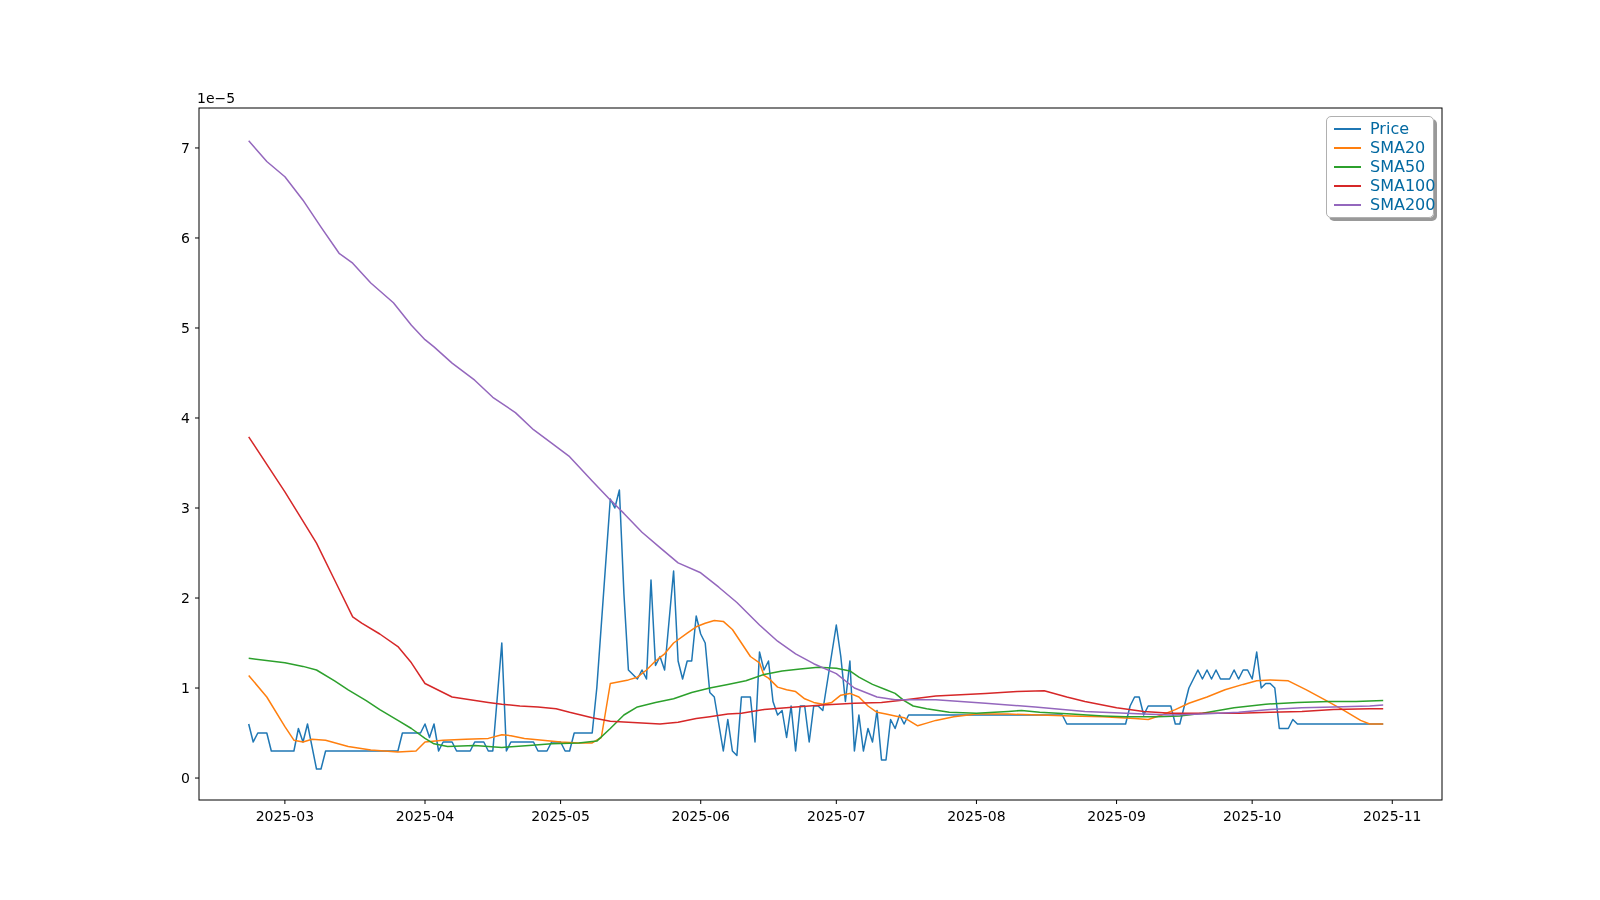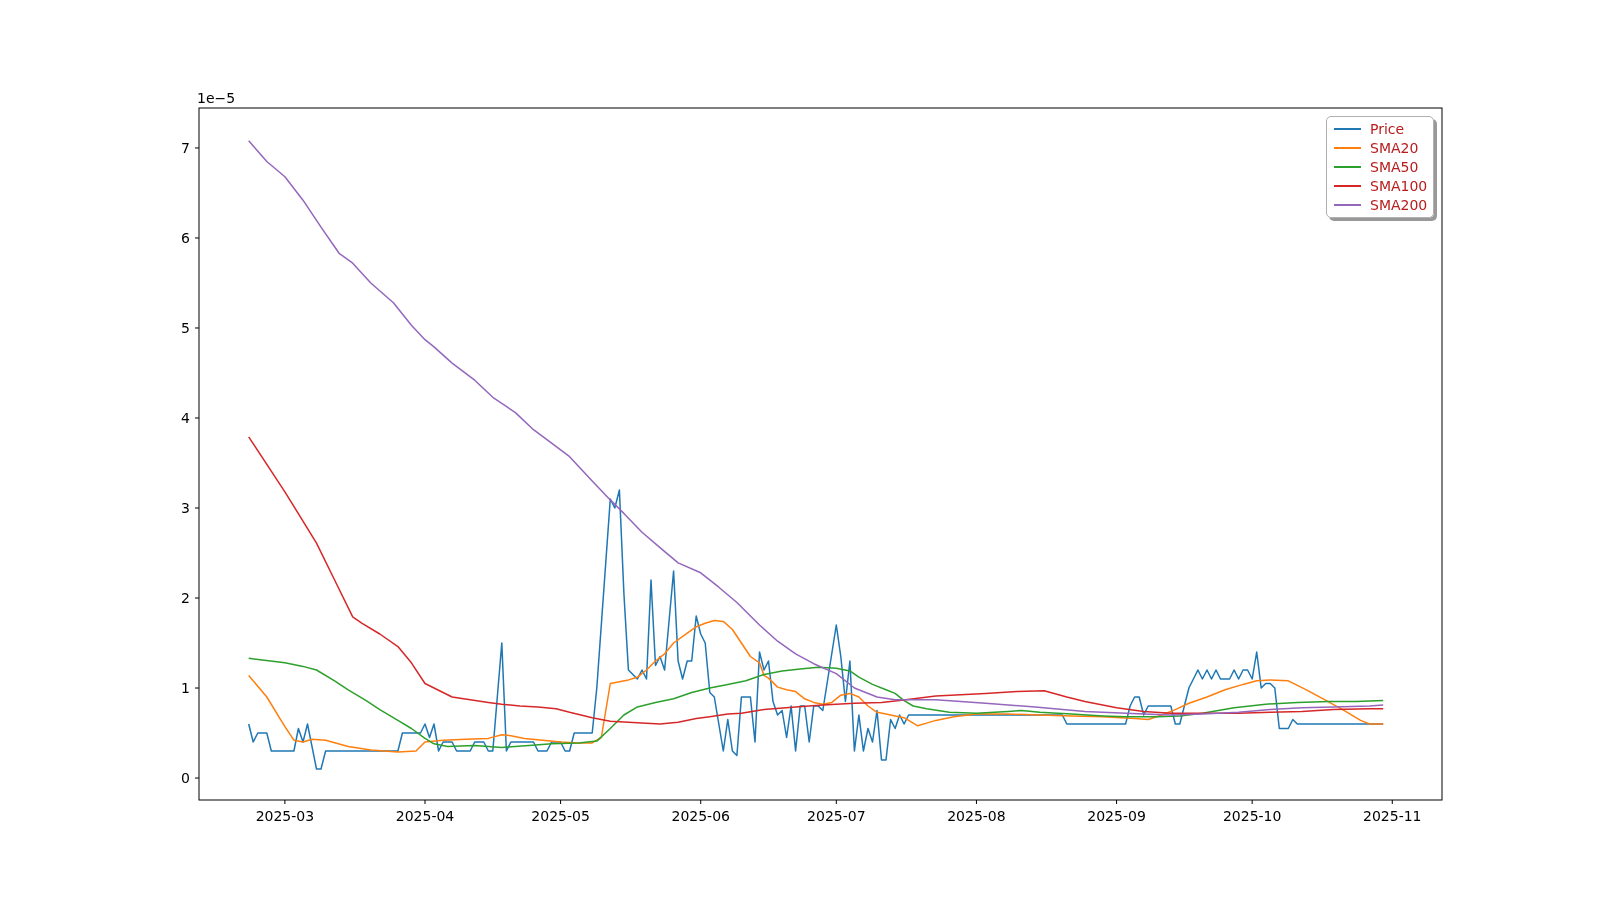--- a/index.html
+++ b/index.html
@@ -8,21 +8,21 @@
   .figure{position:absolute;left:0;top:0;width:1600px;height:900px;}
   svg{position:absolute;left:0;top:0;}
   svg text{font-family:"DejaVu Sans","Liberation Sans",sans-serif;font-size:14px;fill:#000;}
   .legend{position:absolute;left:1326px;top:116px;width:108px;height:102px;
           box-sizing:border-box;background:rgba(255,255,255,0.85);
           border:1px solid #b0b0b0;border-radius:5px;
           box-shadow:3px 3px 0 rgba(70,70,70,0.55);
           padding:3px 7px;display:flex;flex-direction:column;justify-content:space-around;}
   .legend-row{display:flex;align-items:center;height:19px;}
   .legend-swatch{display:inline-block;width:27px;height:2px;margin-right:9px;flex:0 0 27px;}
-  .legend-label{font-size:14px;line-height:1;color:#b91c1c;white-space:nowrap;}
+  .legend-label{font-size:16px;line-height:1;color:#0369a1;white-space:nowrap;}
 </style>
 </head>
 <body>
 
 <div class="figure">
   <svg id="plot-svg" width="1600" height="900" viewBox="0 0 1600 900">
     <rect id="plot-frame" x="199" y="108" width="1243" height="692" fill="none" stroke="#000000" stroke-width="1"></rect>
     <g id="y-ticks">
         <line x1="195" y1="778.0374609781478" x2="199" y2="778.0374609781478" stroke="#000" stroke-width="1"></line>
         <text x="190" y="783.0374609781478" text-anchor="end">0</text>

